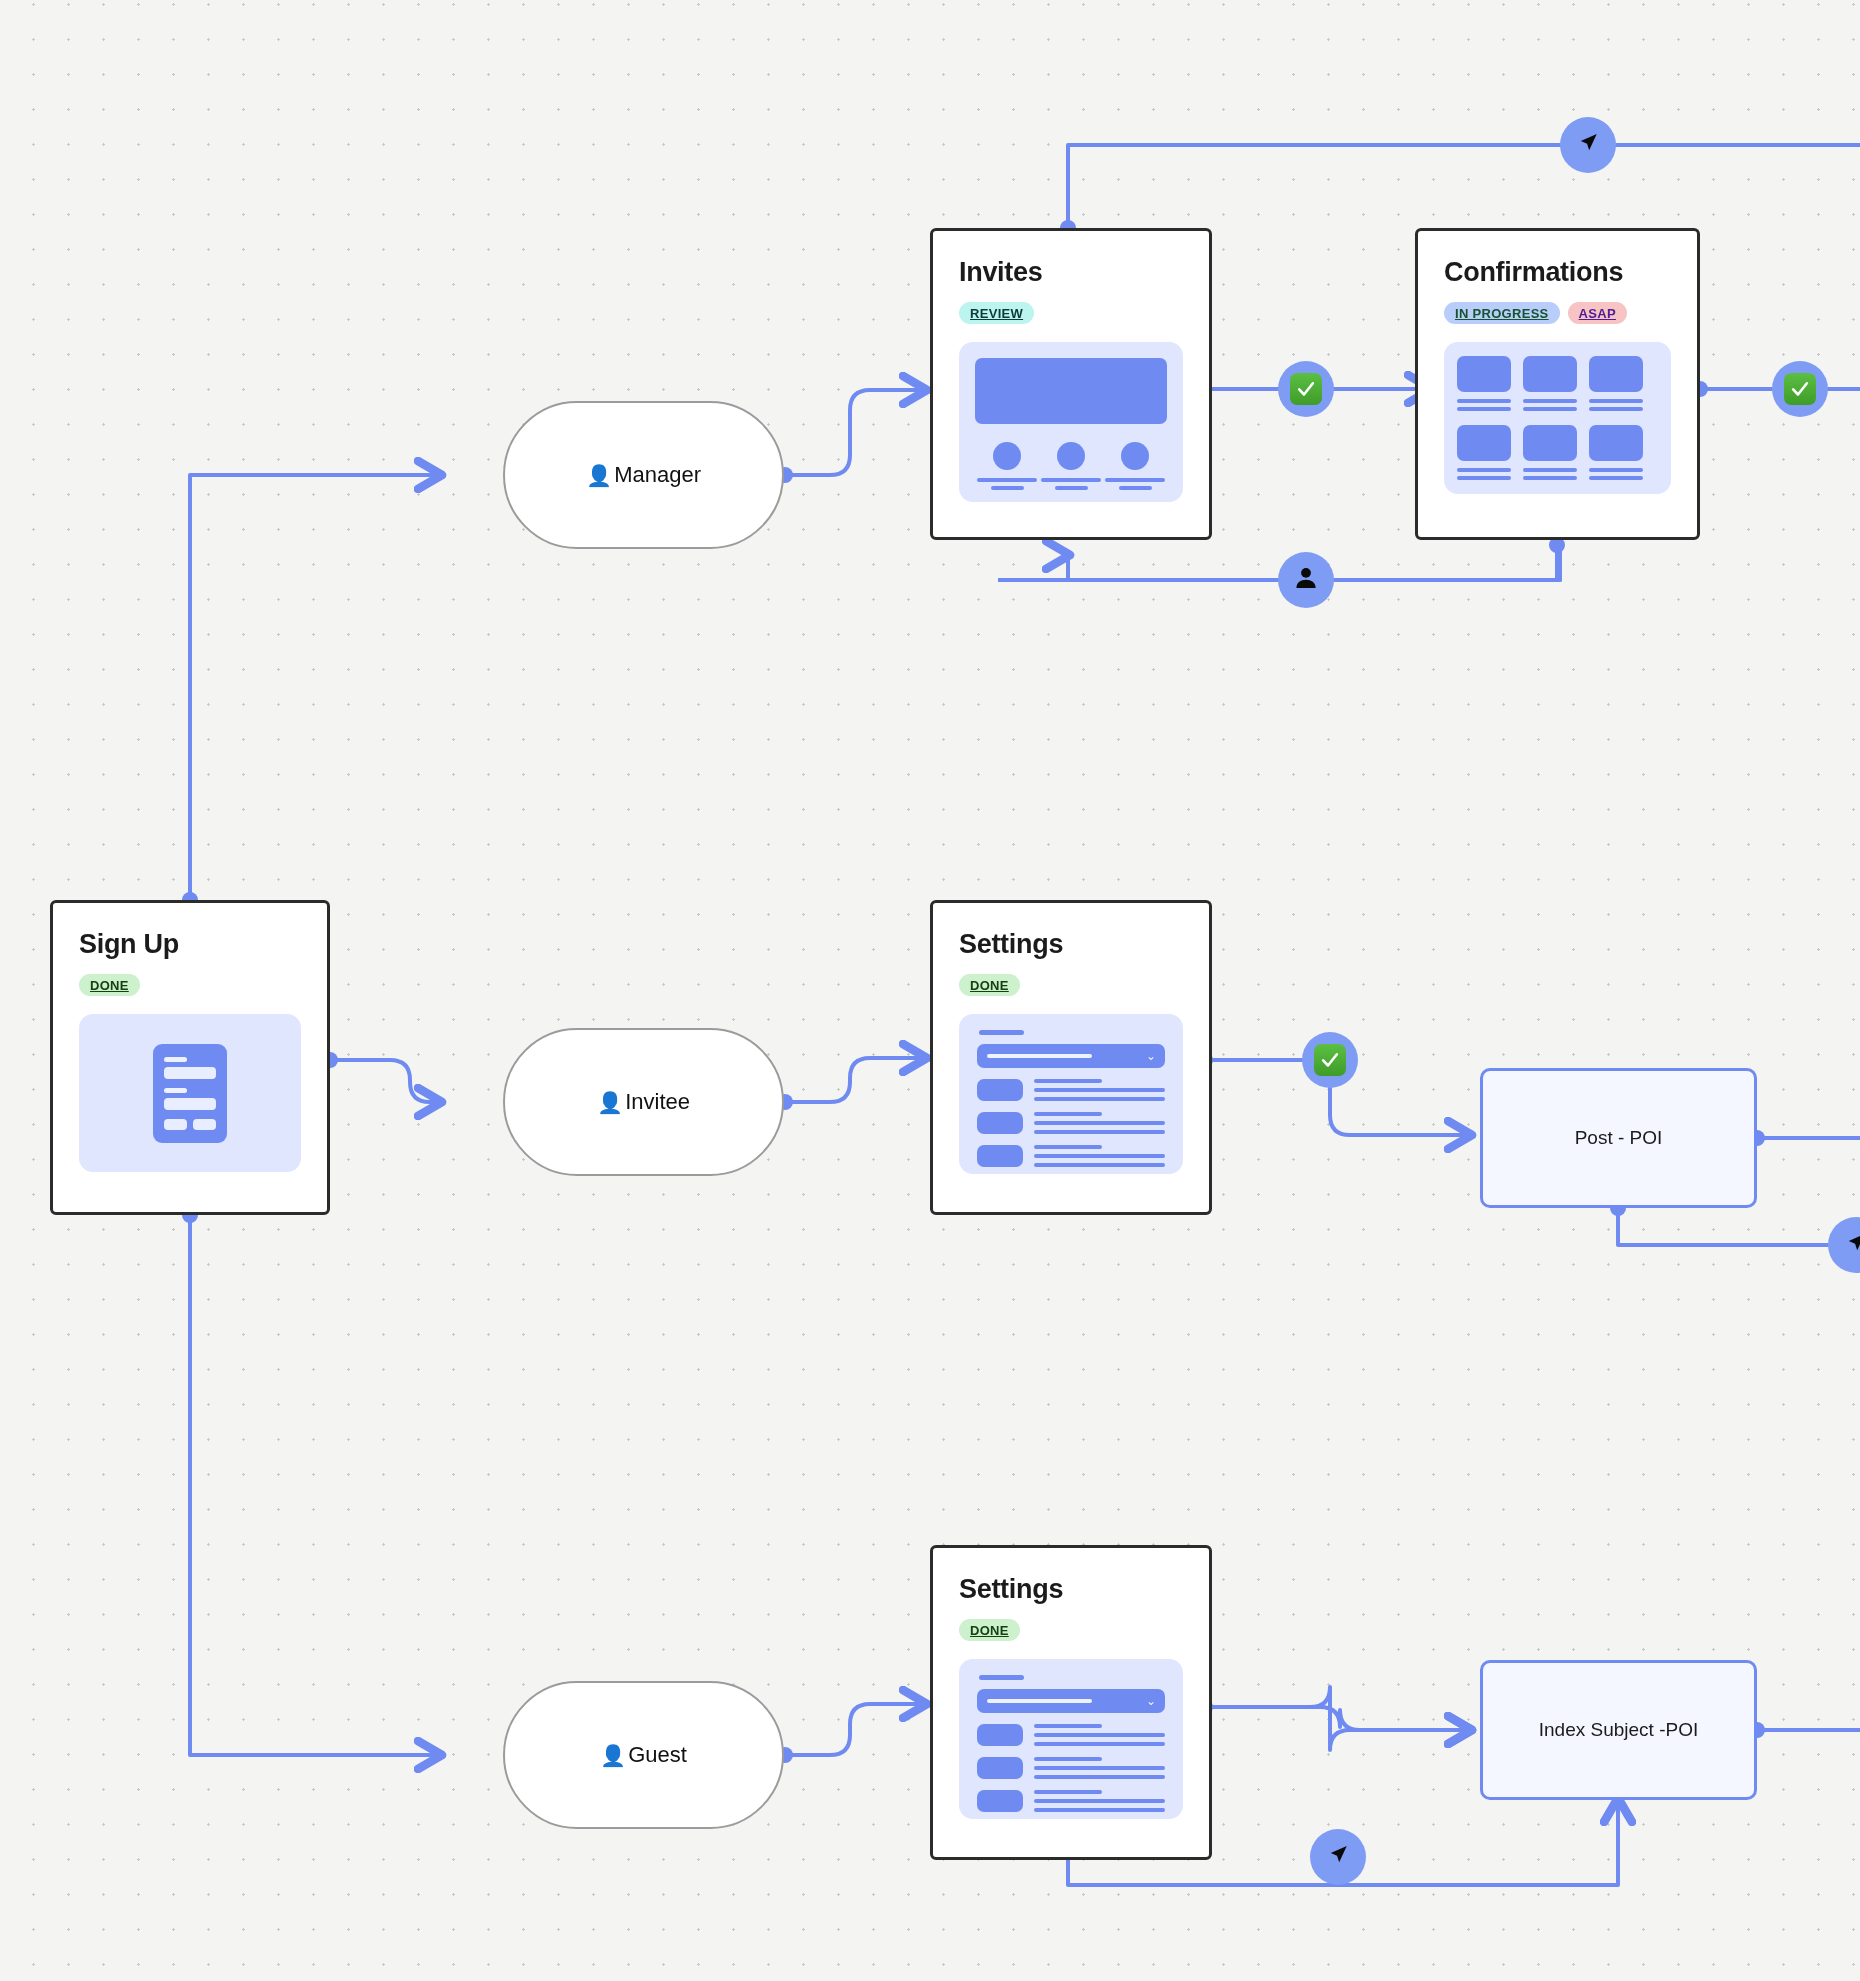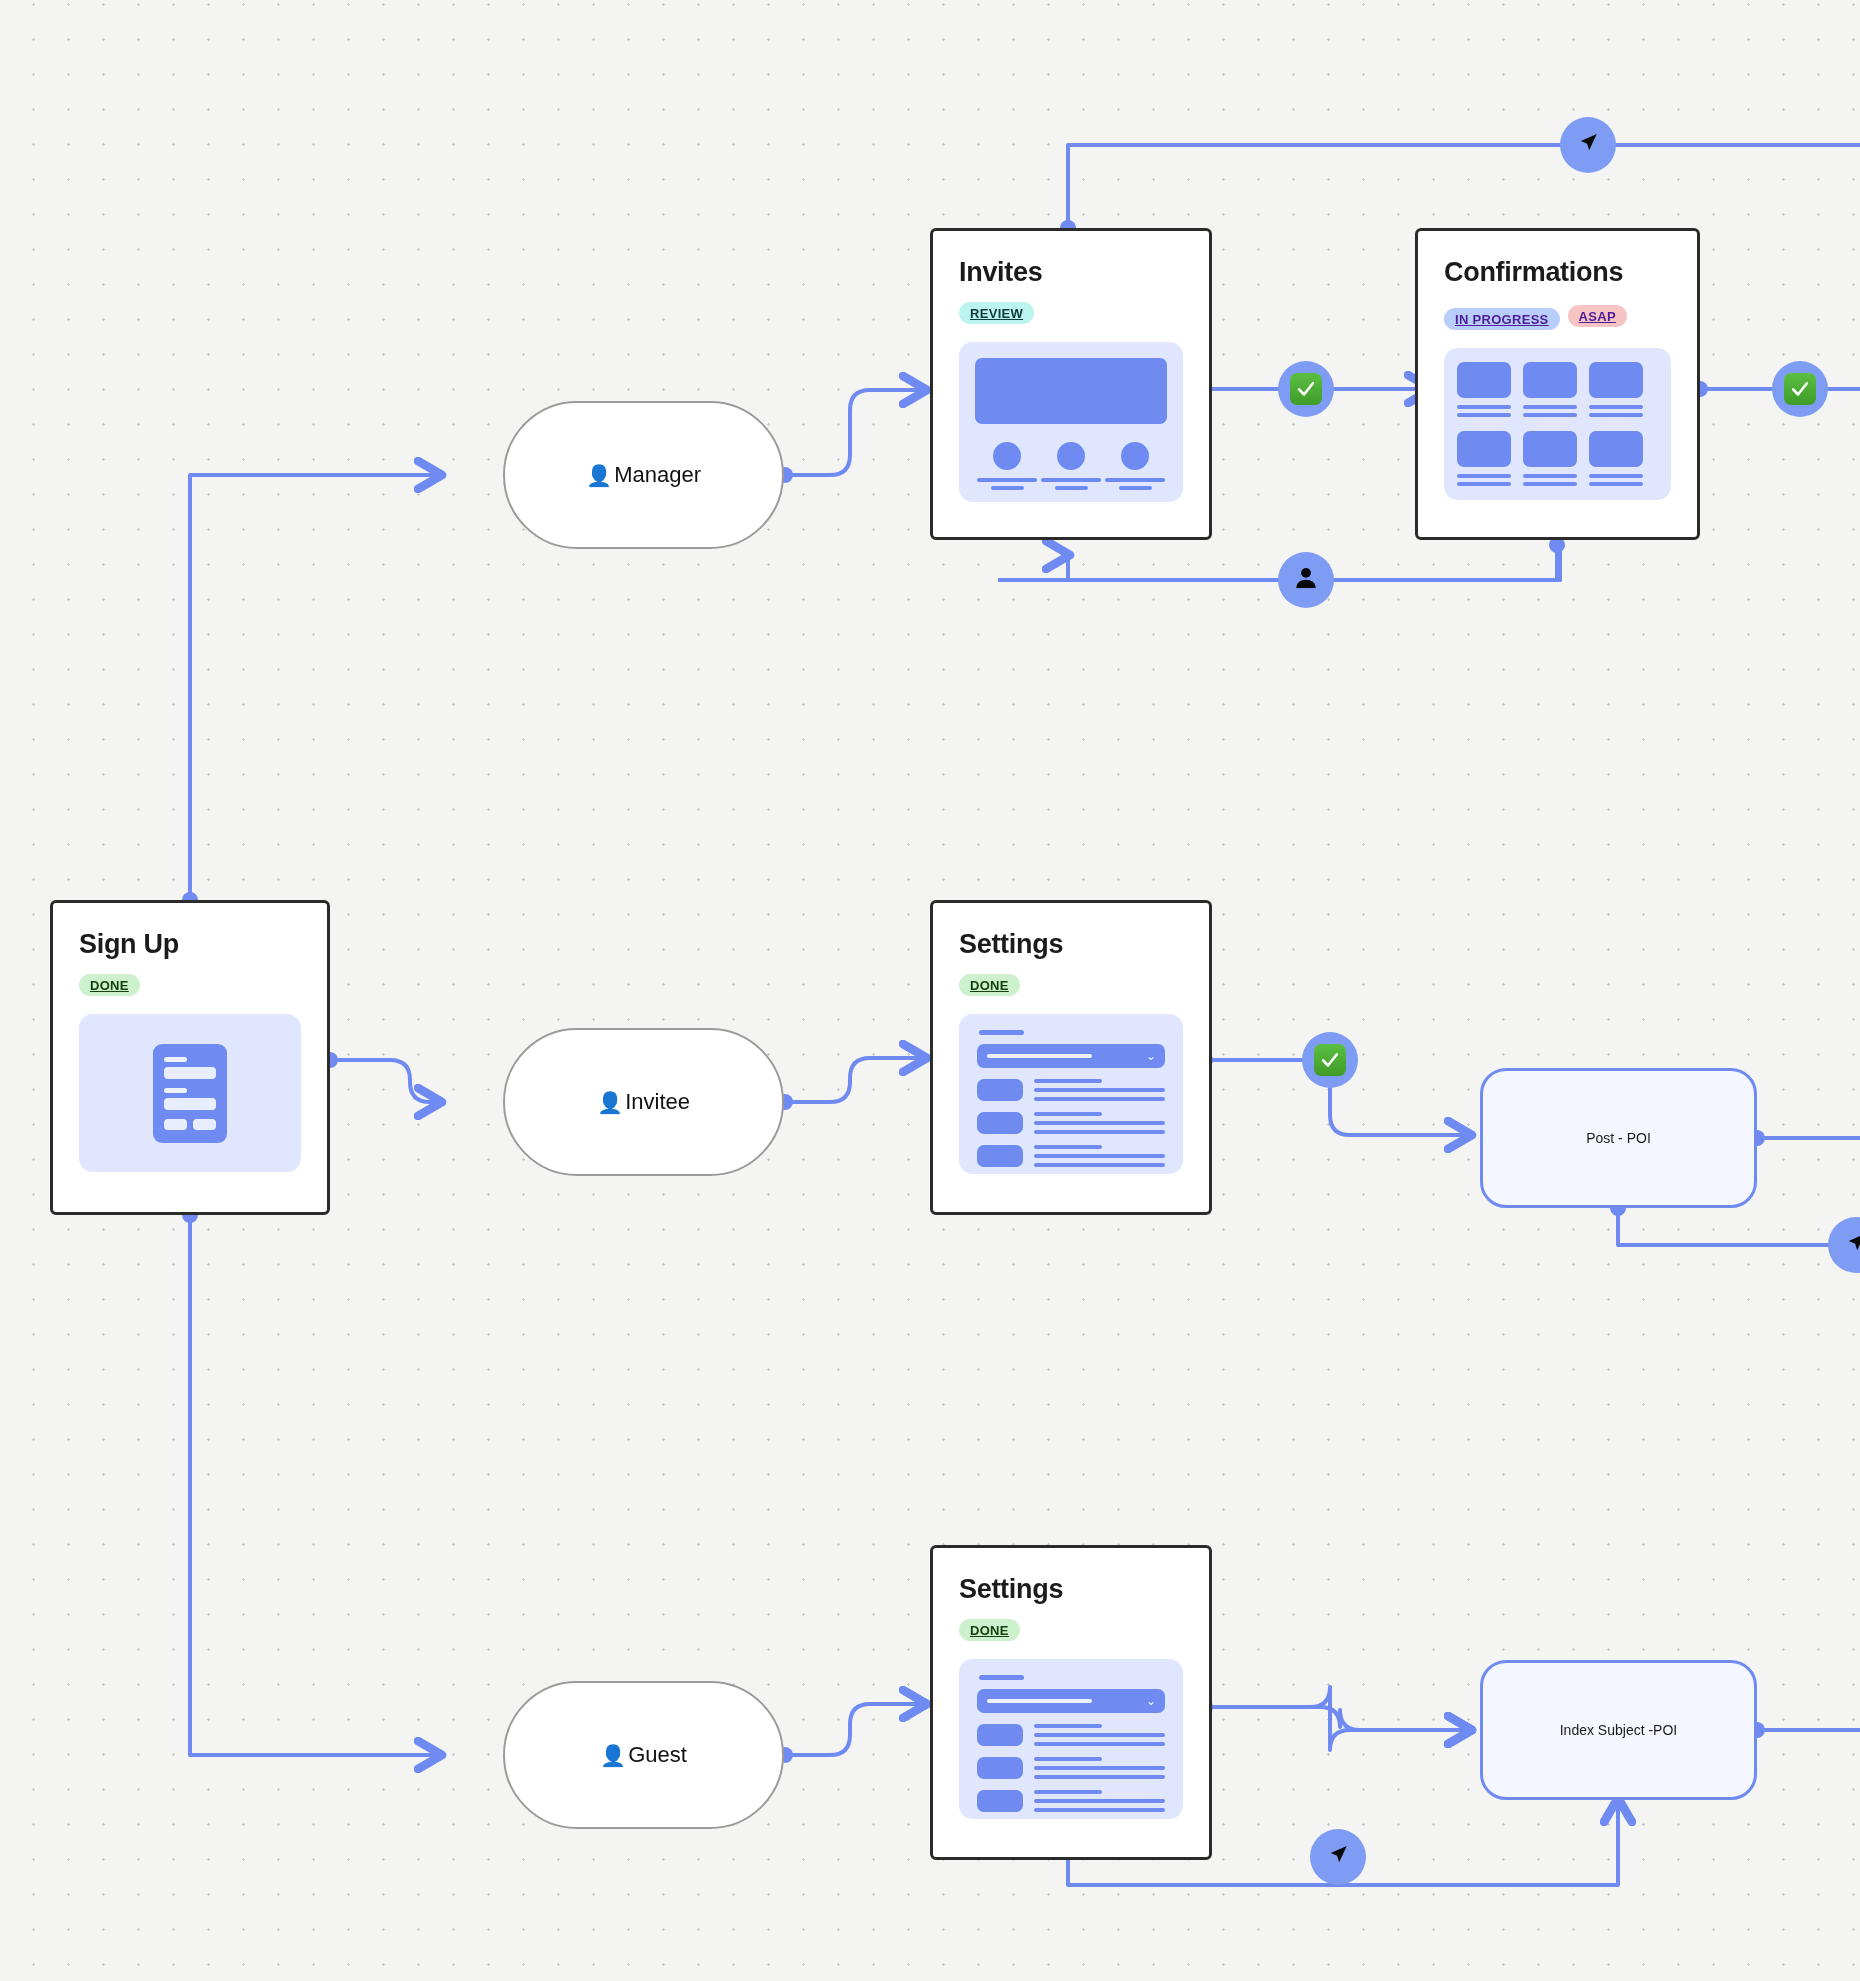--- a/index.html
+++ b/index.html
@@ -58,21 +58,21 @@
     font-weight: bold;
     letter-spacing: 0.3px;
     padding: 5px 11px 4px 11px;
     border-radius: 999px;
     line-height: 1;
     white-space: nowrap;
     text-decoration: underline;
   }
   .badge.done     { background: #cdf0cd; color: #15400f; }
   .badge.review   { background: #bcf4f0; color: #0d3b3a; }
-  .badge.progress { background: #b9cdfb; color: #4c1d95; margin-top: 6px; }
+  .badge.progress { background: #b9cdfb; color: #14532d; }
   .badge.asap     { background: #f8c3c3; color: #4c1d95; }
 
   .mock {
     background: #dfe6fd;
     border-radius: 14px;
     box-sizing: border-box;
   }
 
   
   .mock-invites { padding: 16px 16px 18px 16px; }
@@ -154,26 +154,26 @@
     color: #111111;
     gap: 2px;
   }
   .role-oval .person-glyph { font-size: 21px; line-height: 1; }
 
   
   .action-box {
     position: absolute;
     background: #f4f7ff;
     border: 3px solid #6f8bf2;
-    border-radius: 26px;
+    border-radius: 10px;
     display: flex;
     align-items: center;
     justify-content: center;
     box-sizing: border-box;
-    font-size: 14px;
+    font-size: 19px;
     color: #1b1b1b;
   }
 
   
   .marker {
     position: absolute;
     width: 56px; height: 56px;
     border-radius: 50%;
     background: #7f9cf5;
     display: flex;

